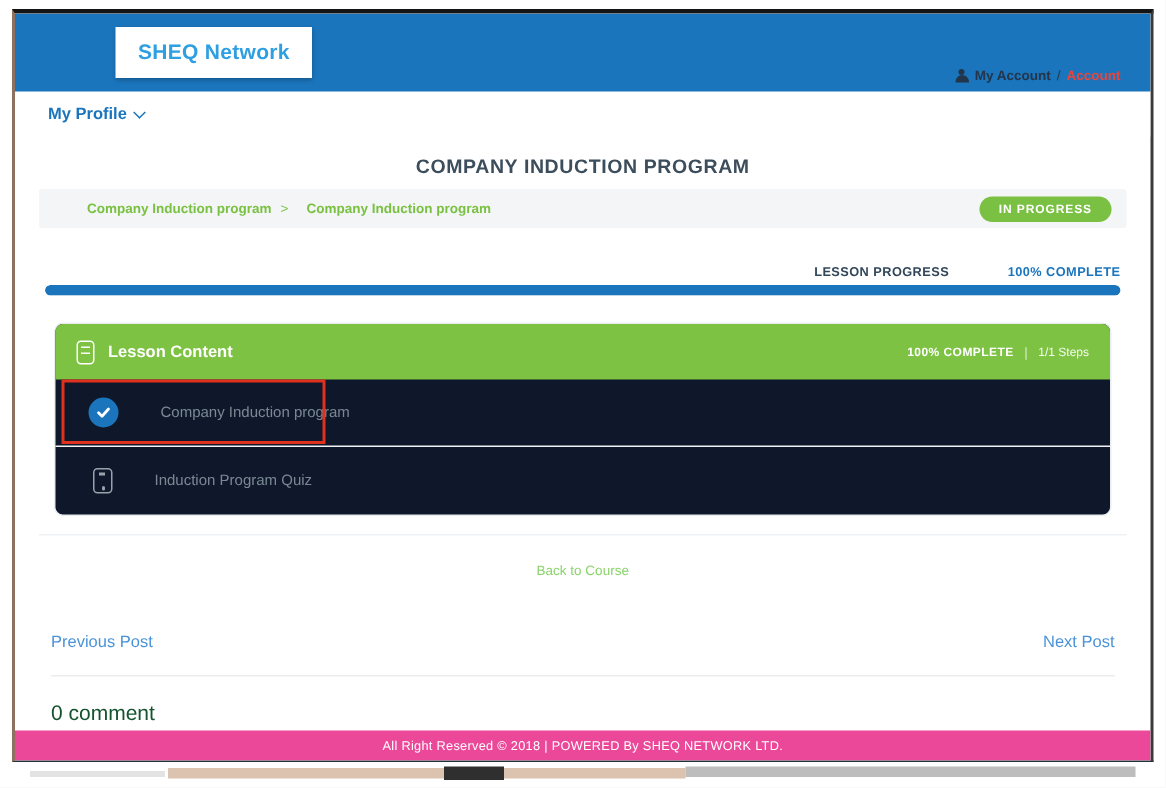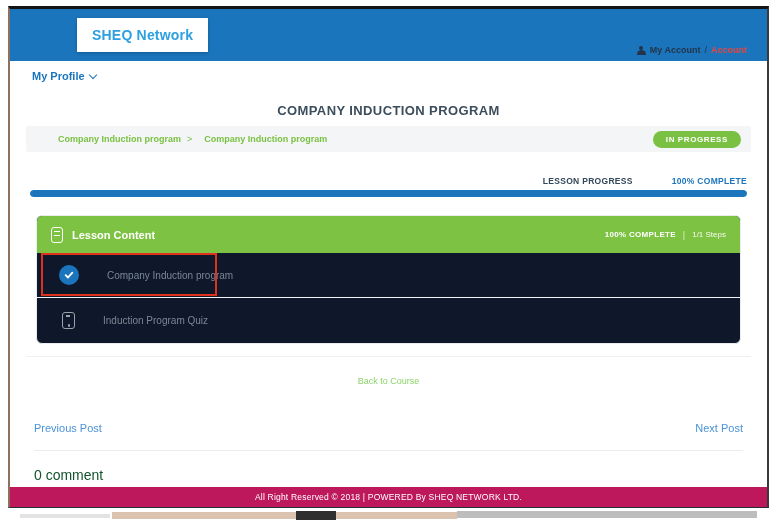--- a/index.html
+++ b/index.html
@@ -79,21 +79,21 @@
   .section-divider { margin:12px 16px 0; border-top:1px solid #eef1f4; }
   .back-link-wrap { text-align:center; margin-top:13px; }
   .back-link { font-size:9px; color:#8bd36a; text-decoration:none; cursor:pointer; }
 
   .post-nav { display:flex; justify-content:space-between; margin:34px 24px 0; }
   .post-nav a { font-size:11px; color:#4b93d8; text-decoration:none; cursor:pointer; }
 
   .comment-divider { margin:16px 24px 0; border-top:1px solid #ececec; }
   .comment-count { margin:16px 0 0 24px; font-size:14px; color:#14532d; }
 
-  .footer { position:absolute; left:0; right:0; bottom:0; height:20px; background:#be185d; color:#fff;
+  .footer { position:absolute; left:0; right:0; bottom:0; height:20px; background:#ec4899; color:#fff;
             font-size:8.5px; display:flex; align-items:center; justify-content:center; letter-spacing:.2px;text-align:center; }
 
   
   .strip { position:absolute; height:7px; }
   .strip.tan   { left:112px; top:512px; width:345px; background:#dcc3b0; }
   .strip.dark  { left:296px; top:511px; width:40px;  height:9px; background:#2f2f2f; }
   .strip.grey  { left:457px; top:511px; width:300px; background:#bdbdbd; }
   .strip.grey2 { left:20px;  top:514px; width:90px;  height:4px; background:#e3e3e3; }
 </style>
 </head>

